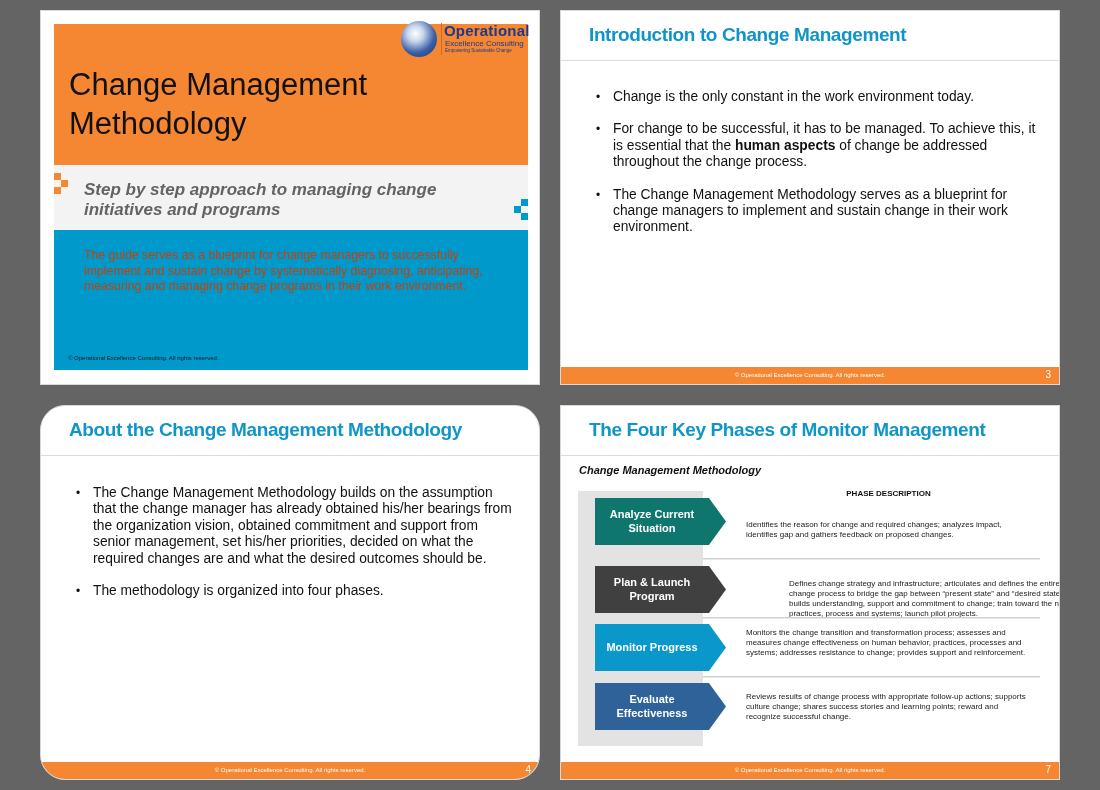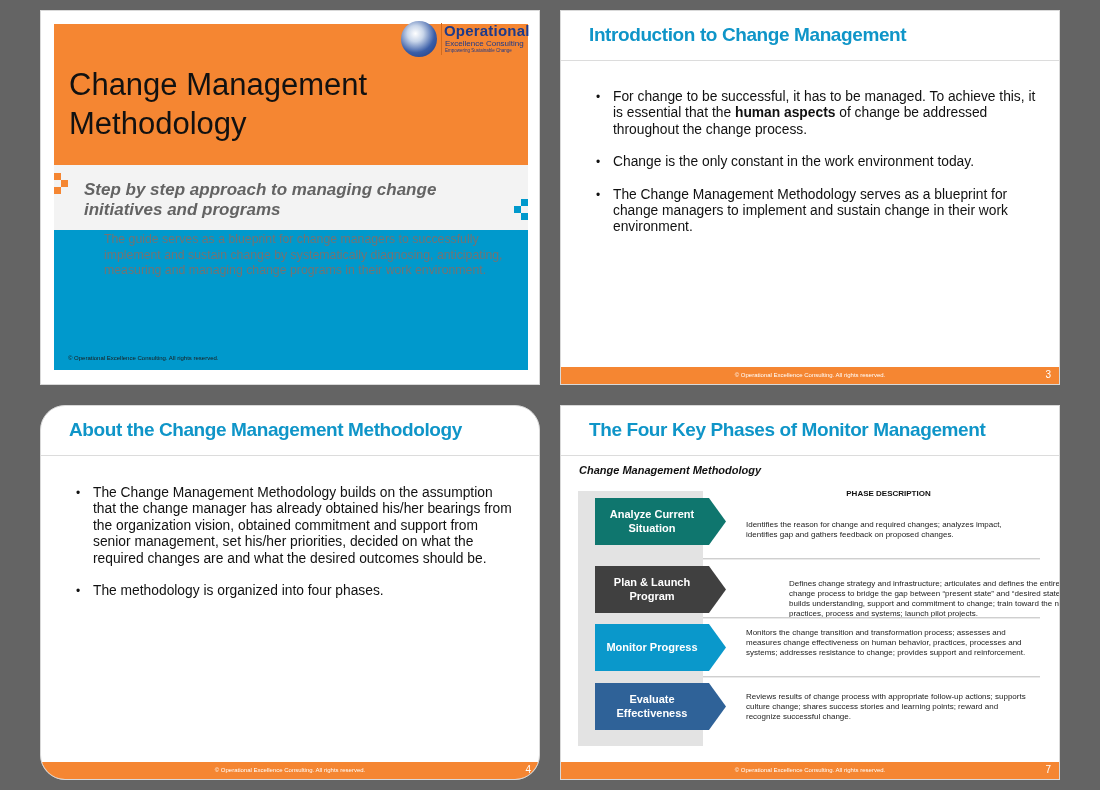--- a/index.html
+++ b/index.html
@@ -19,21 +19,21 @@
   .ts-logo .globe { position: absolute; left: 0; top: 2px; width: 36px; height: 36px; border-radius: 50%;
       background: radial-gradient(circle at 40% 35%, #ffffff 0%, #c9d6ea 25%, #3a5ea8 60%, #1d3576 100%); }
   .ts-logo .sep { position: absolute; left: 40px; top: 4px; width: 1px; height: 32px; background: #d36a1c; }
   .ts-logo .l1 { position: absolute; left: 43px; top: 3px; font-size: 15px; font-weight: bold; color: #1d3a8a; letter-spacing: 0.2px; }
   .ts-logo .l2 { position: absolute; left: 44px; top: 20px; font-size: 8px; color: #1d3a8a; }
   .ts-logo .l3 { position: absolute; left: 44px; top: 29px; font-size: 4.5px; color: #1d3a8a; }
   .ts-gray { position: absolute; left: 13px; top: 154px; width: 474px; height: 65px; background: #f3f3f3; }
   .ts-sub { position: absolute; left: 43px; top: 169px; width: 400px; font-size: 17px; font-weight: bold; font-style: italic; color: #636363; line-height: 20px; }
   .pix { position: absolute; width: 7px; height: 7px; }
   .ts-blue { position: absolute; left: 13px; top: 219px; width: 474px; height: 140px; background: #0099cc; }
-  .ts-desc { position: absolute; left: 43px; top: 221px; width: 420px; font-size: 12.3px; color: #737373; line-height: 15.5px; margin-left: 20px; }
+  .ts-desc { position: absolute; left: 43px; top: 237px; width: 420px; font-size: 12.3px; color: #c2410c; line-height: 15.5px; }
   .ts-copy { position: absolute; left: 27px; top: 344px; font-size: 6px; color: #1a1a1a; }
 
   
   .hdr { position: absolute; left: 0; top: 0; width: 100%; height: 50px; border-bottom: 1px solid #dcdcdc; }
   .hdr-title { position: absolute; left: 28px; top: 13px; font-size: 19px; font-weight: bold; color: #0f95c8; letter-spacing: -0.4px; }
   .footer { position: absolute; left: 0; bottom: 0; width: 100%; height: 17px; background: #f58632; }
   .footer-copy { position: absolute; left: 0; width: 100%; top: 5px; text-align: center; font-size: 6px; color: #ffffff; }
   .footer-num { position: absolute; right: 8px; top: 2px; font-size: 10px; color: #ffffff; }
 
   .bullets { position: absolute; list-style: none; font-size: 13.8px; color: #111; line-height: 16.4px; }
@@ -78,22 +78,22 @@
   <div class="ts-blue"></div>
   <div class="ts-desc">The guide serves as a blueprint for change managers to successfully implement and sustain change by systematically diagnosing, anticipating, measuring and managing change programs in their work environment.</div>
   <div class="ts-copy">© Operational Excellence Consulting.  All rights reserved.</div>
 </div>
 
 <div class="slide" id="slide-3">
   <div class="hdr">
     <div class="hdr-title">Introduction to Change Management</div>
   </div>
   <ul class="bullets" style="left:35px;top:78px;width:440px;">
+    <li><span>Change is the only constant in the work environment today.</span></li>
     <li><span>For change to be successful, it has to be managed.  To achieve this, it is essential that the </span><b>human aspects</b><span> of change be addressed throughout the change process.</span></li>
-    <li><span>Change is the only constant in the work environment today.</span></li>
     <li><span>The Change Management Methodology serves as a blueprint for change managers to implement and sustain change in their work environment.</span></li>
   </ul>
   <div class="footer">
     <div class="footer-copy">© Operational Excellence Consulting.  All rights reserved.</div>
     <div class="footer-num">3</div>
   </div>
 </div>
 
 <div class="slide" id="slide-4">
   <div class="hdr">

